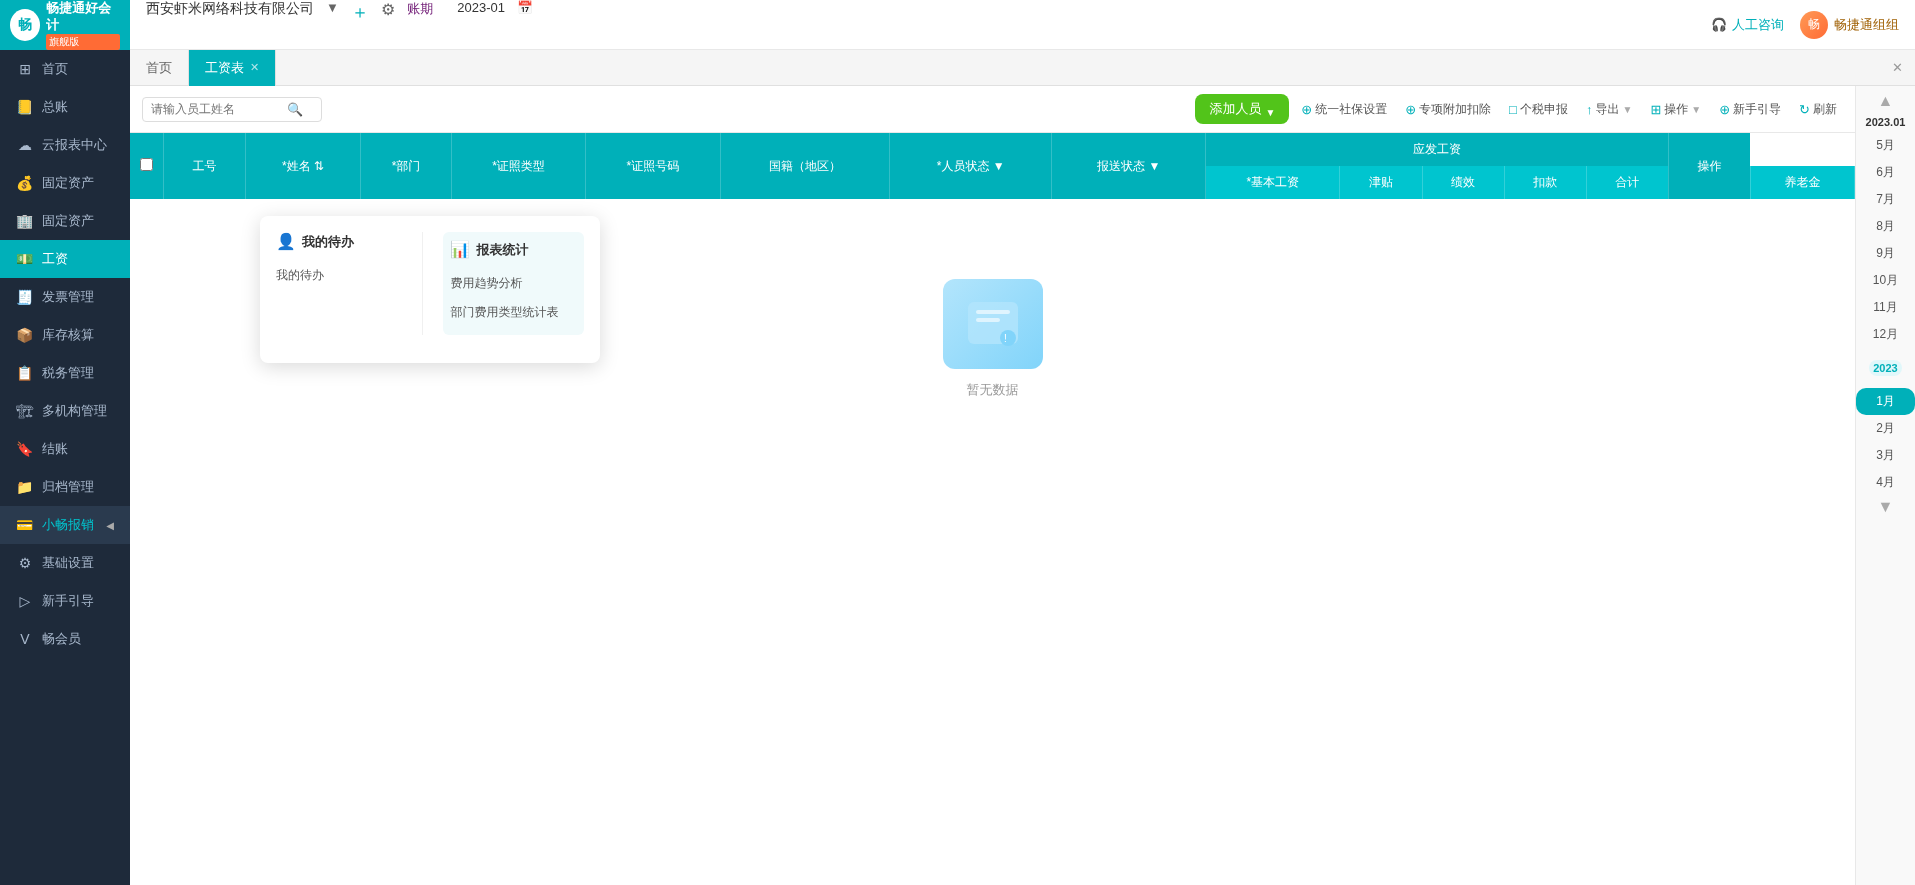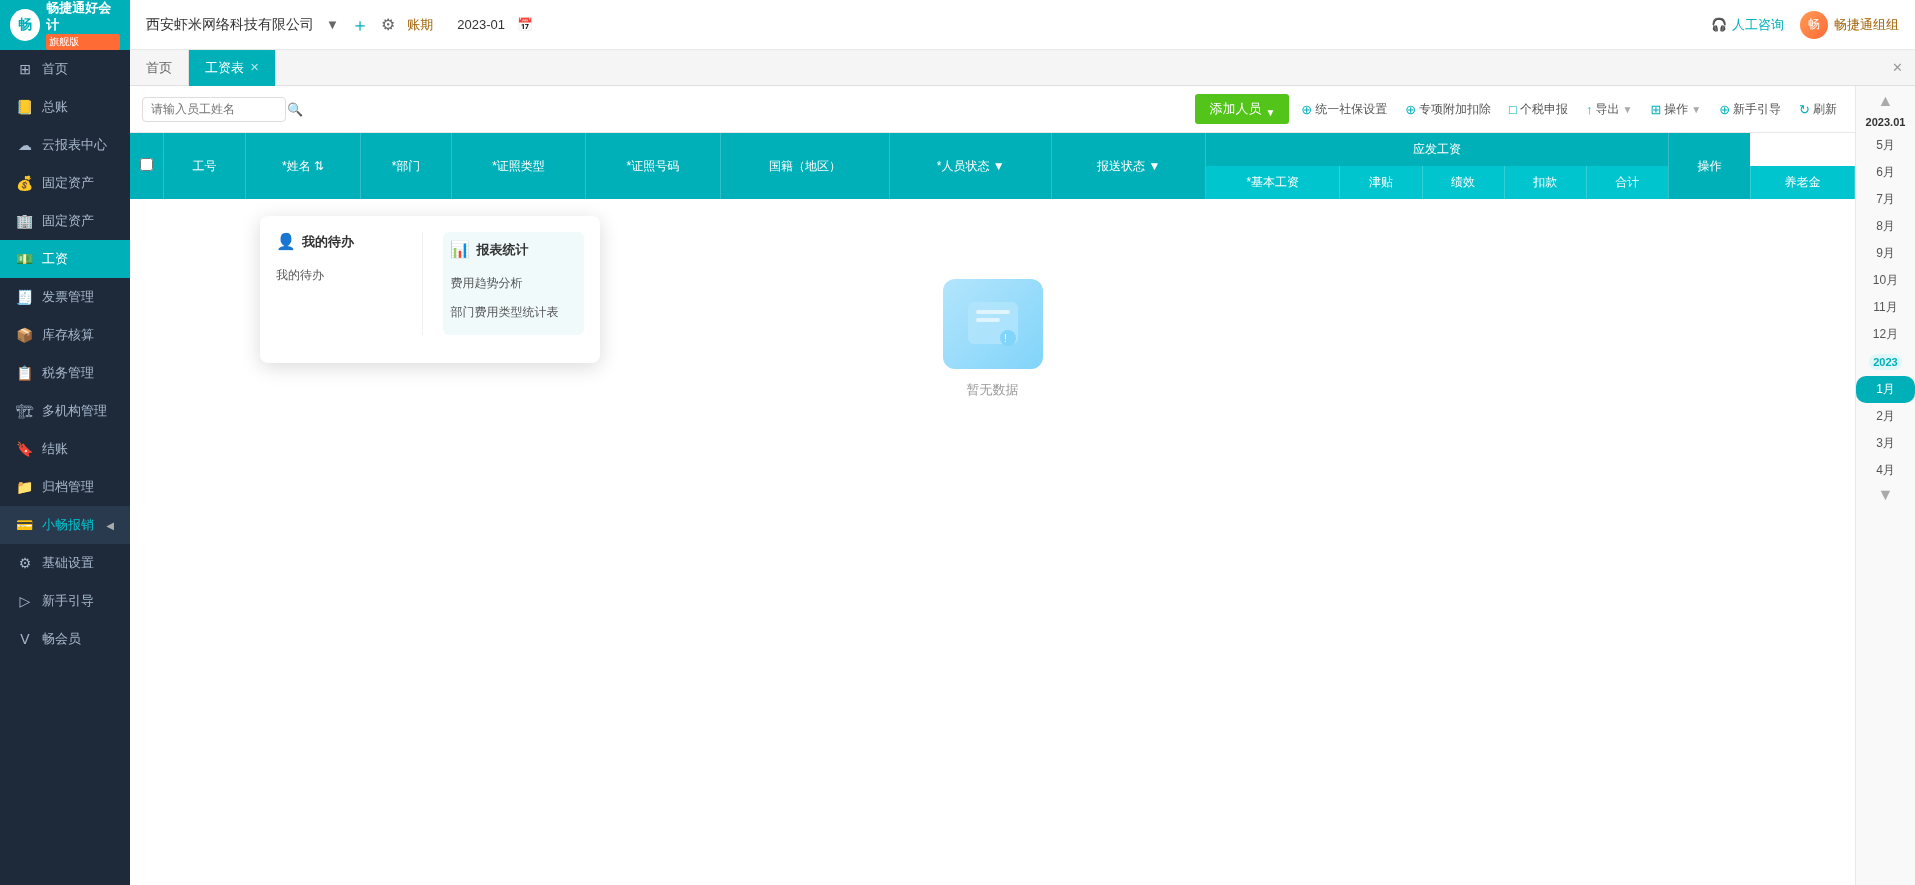--- a/index.html
+++ b/index.html
@@ -49,30 +49,29 @@
       display: flex;
       flex-direction: column;
       overflow: hidden;
     }
 
     
     .topbar {
       background: white;
       height: 50px;
       display: flex;
-      align-items: center;
       padding: 0 16px;
       border-bottom: 1px solid #e8e8e8;
       gap: 12px;
     }
     .topbar-company { font-size: 14px; color: #333; font-weight: 500; }
     .topbar-dropdown { color: #666; cursor: pointer; }
     .topbar-add { font-size: 18px; color: #00b0b9; cursor: pointer; }
     .topbar-settings { font-size: 16px; color: #666; cursor: pointer; }
-    .topbar-period { font-size: 13px; color: #a16207; }
+    .topbar-period { font-size: 13px; color: #701a75; }
     .topbar-right { margin-left: auto; display: flex; align-items: center; gap: 16px; }
     .topbar-service { color: #00b0b9; font-size: 13px; cursor: pointer; display: flex; align-items: center; gap: 4px; }
     .topbar-user { display: flex; align-items: center; gap: 6px; cursor: pointer; }
     .topbar-avatar { width: 28px; height: 28px; border-radius: 50%; background: linear-gradient(135deg, #ff9a56, #ff6b35); display: flex; align-items: center; justify-content: center; color: white; font-size: 12px; }
     .topbar-username { color: #a16207; font-size: 13px; }
 
     
     .tabbar {
       background: #f5f5f5;
       height: 36px;
@@ -118,31 +117,31 @@
       align-items: center;
       gap: 8px;
       border-bottom: 1px solid #e8e8e8;
       background: white;
     }
     .search-box {
       display: flex; align-items: center;
       border: 1px solid #ddd;
       border-radius: 4px;
       padding: 4px 8px;
-      width: 144px;
+      width: 180px;
       gap: 6px;
     }
     .search-box input {
       border: none; outline: none; font-size: 12px; color: #999; width: 130px;
     }
     .search-icon { color: #999; font-size: 13px; cursor: pointer; }
     .toolbar-right { margin-left: auto; display: flex; align-items: center; gap: 6px; }
     .btn-add-person {
       background: #52c41a; color: white;
-      border: none; border-radius: 3px;
+      border: none; border-radius: 8px;
       padding: 6px 14px; font-size: 13px;
       cursor: pointer; display: flex; align-items: flex-end; gap: 4px;
     }
     .btn-add-person-arrow { font-size: 10px; }
     .toolbar-action {
       display: flex; align-items: center; gap: 3px;
       color: #555; font-size: 12px; cursor: pointer;
       padding: 4px 6px;
     }
     .toolbar-action-icon { color: #00b0b9; font-size: 13px; }
@@ -207,21 +206,21 @@
     .cal-nav { font-size: 16px; color: #aaa; cursor: pointer; padding: 2px; }
     .cal-month {
       font-size: 12px;
       padding: 5px 2px;
       color: #555;
       cursor: pointer;
       width: 100%;
       text-align: center;
       border-radius: 3px;
     }
-    .cal-month.current-year-label { color: #00b0b9; font-weight: bold; font-size: 11px; background: #e0f7fa; border-radius: 10px; padding: 2px 4px; margin: 6px auto; width: auto; }
+    .cal-month.current-year-label { color: #00b0b9; font-weight: bold; font-size: 11px; background: #e0f7fa; border-radius: 10px; padding: 2px 4px; margin: 12px auto; width: auto; }
     .cal-month.active { background: #00b0b9; color: white; border-radius: 10px; }
 
     
     .dropdown-popup {
       position: absolute;
       left: 130px;
       top: 130px;
       width: 340px;
       background: white;
       border-radius: 8px;

